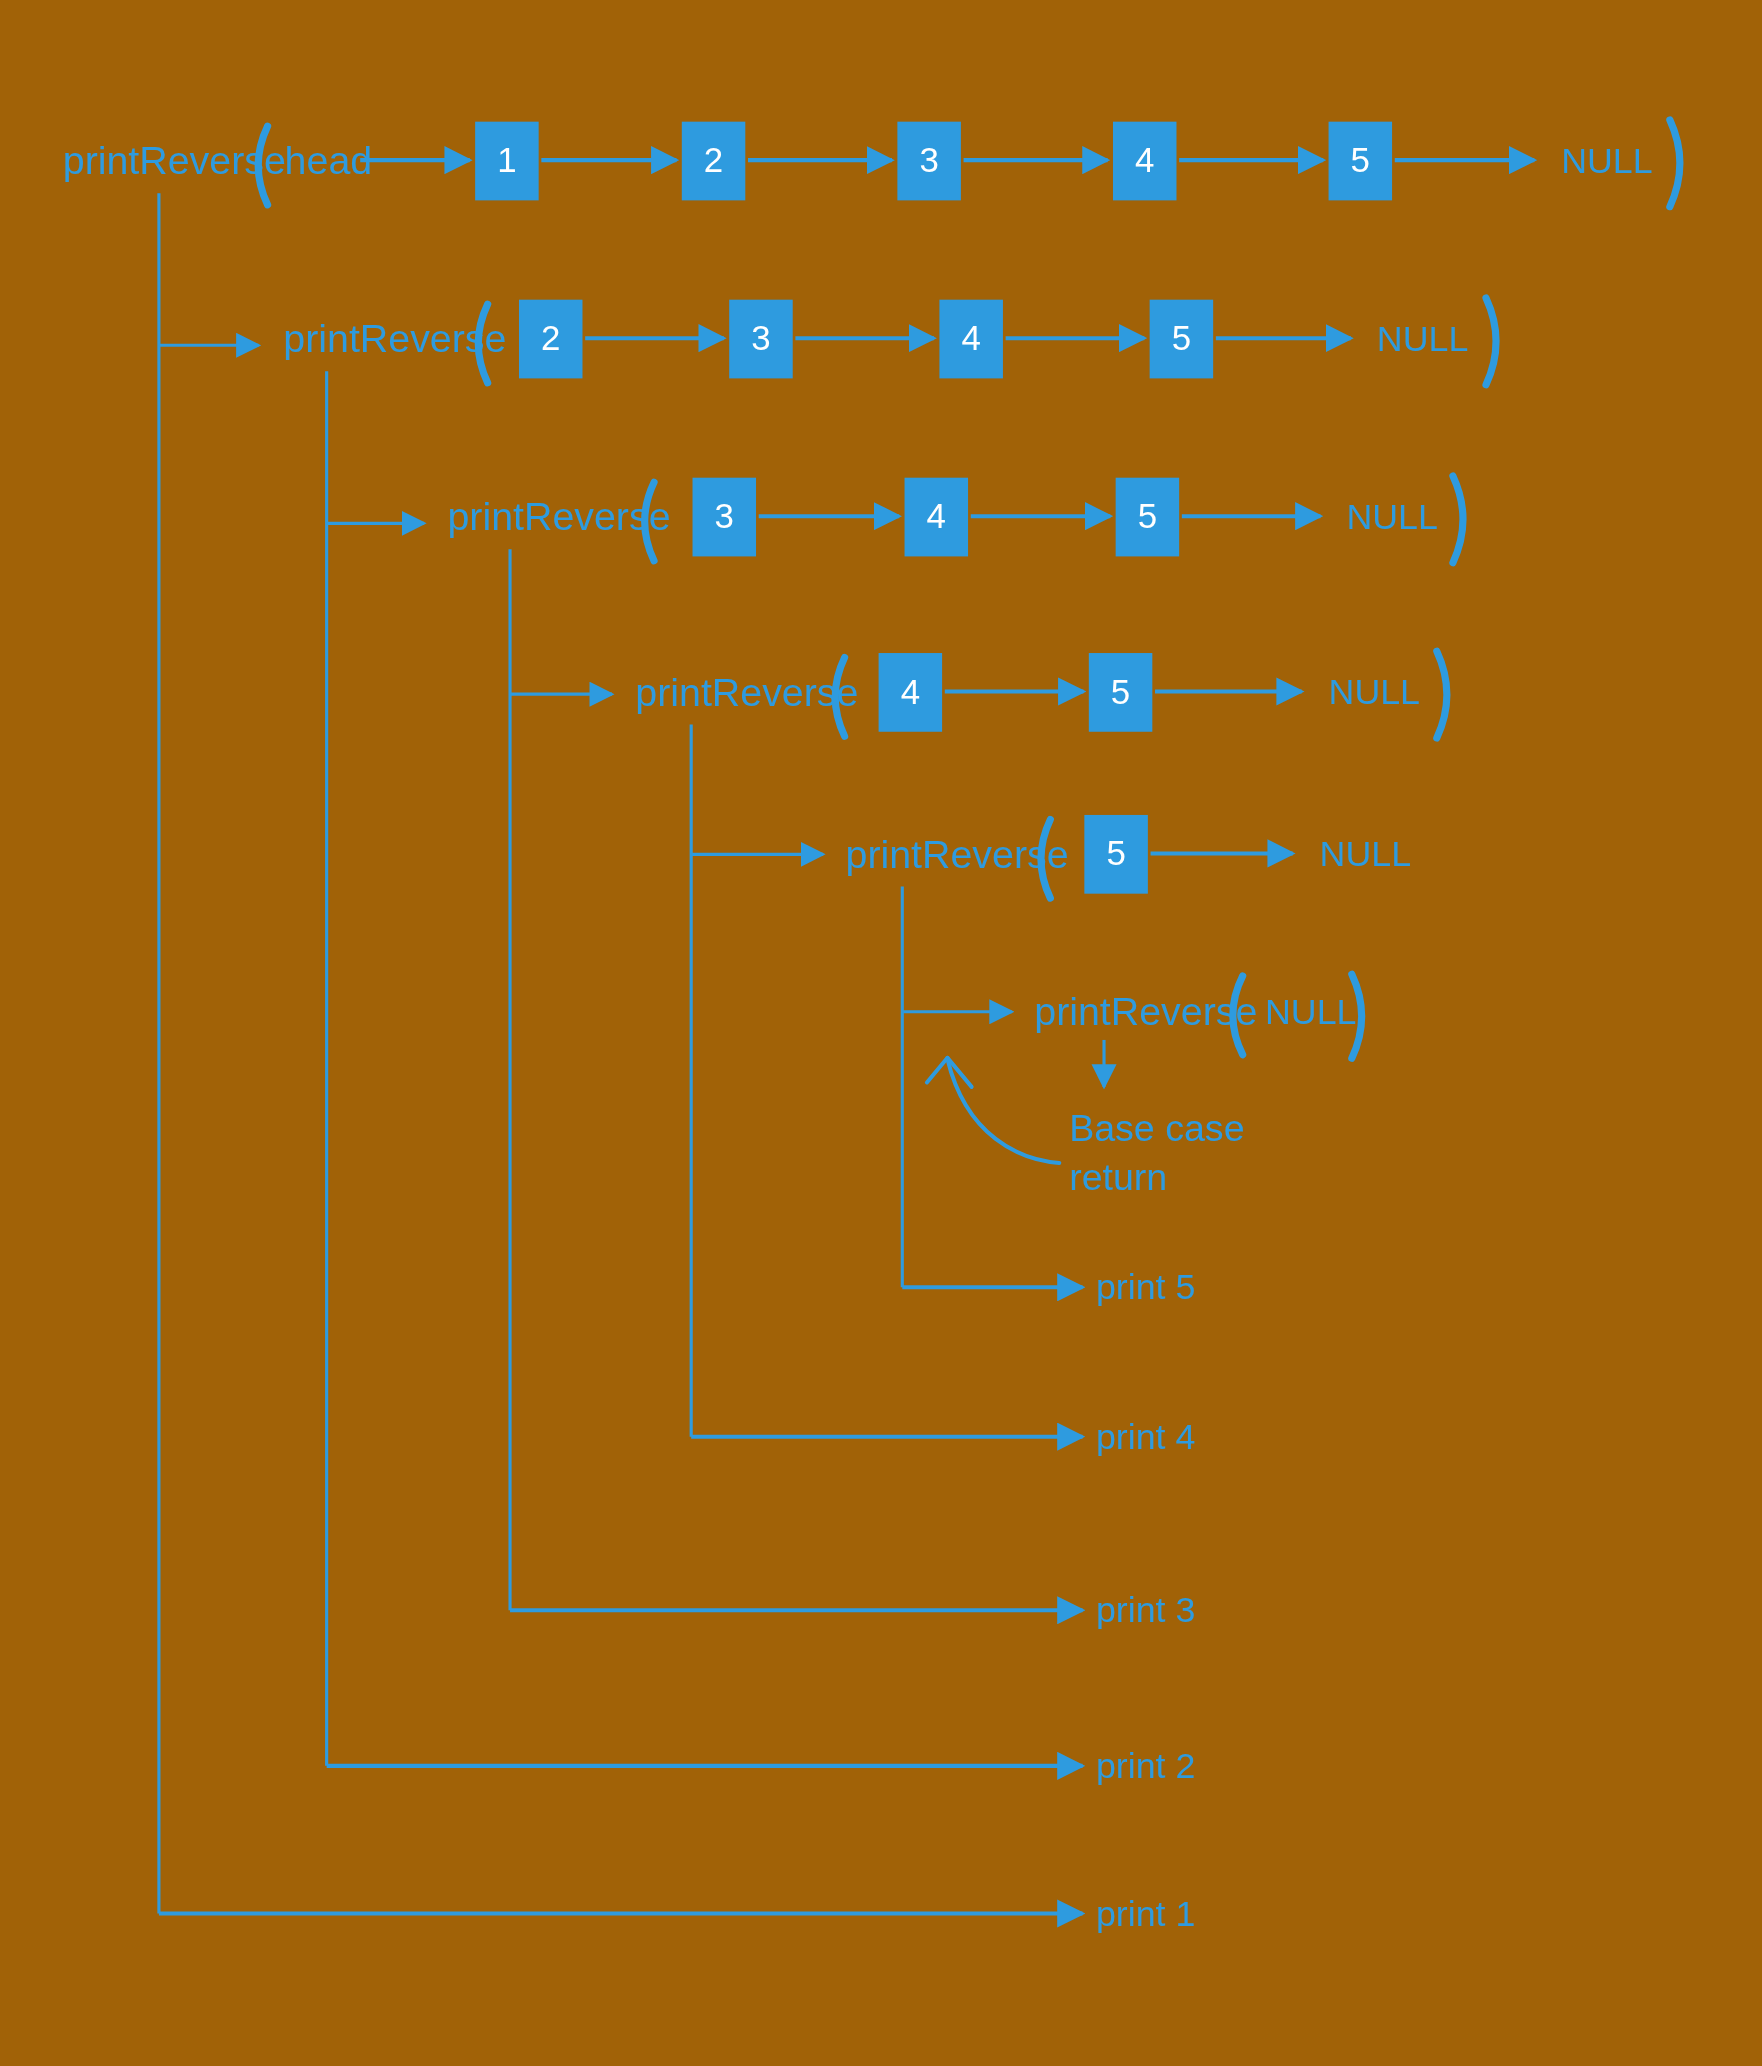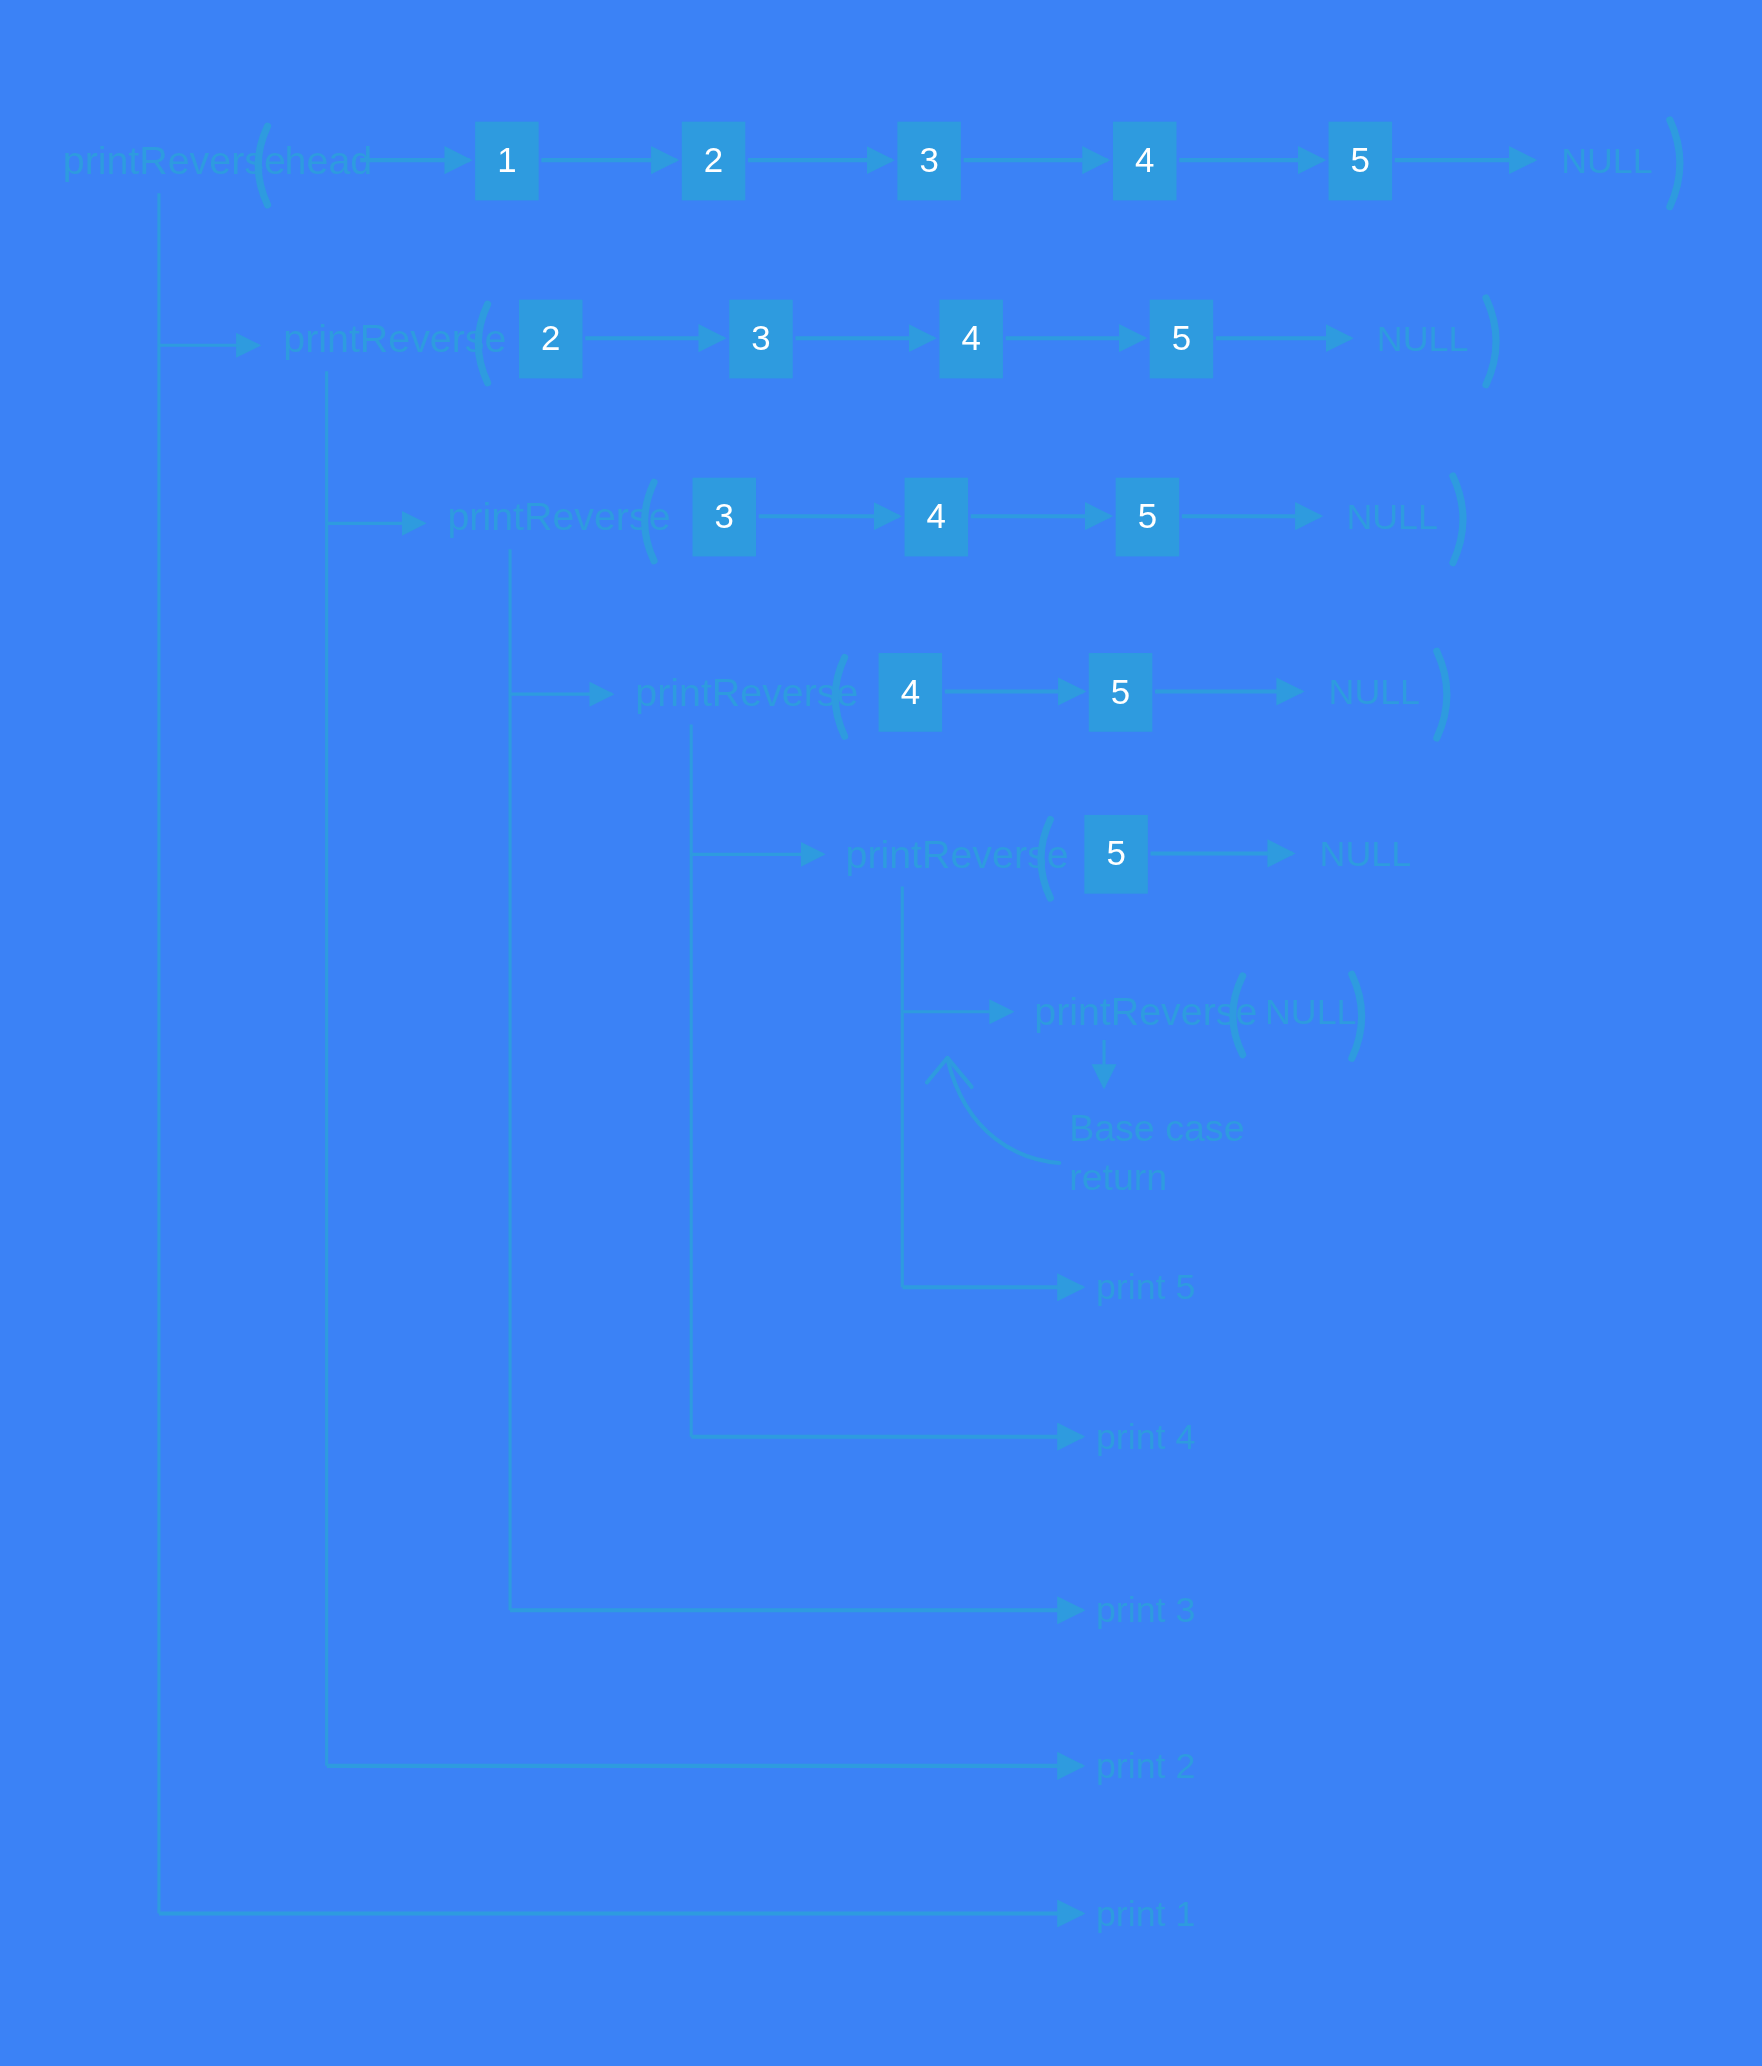--- a/index.html
+++ b/index.html
@@ -7,21 +7,21 @@
     padding: 0;
     background: #ffffff;
   }
   body {
     font-family: "Liberation Sans", sans-serif;
   }
   #stage {
     position: relative;
     width: 1763px;
     height: 2066px;
-    background: #3b82f6;
+    background: #a16207;
     overflow: hidden;
   }
   #diagram {
     position: absolute;
     left: 0;
     top: 0;
     width: 1763px;
     height: 2066px;
   }
   .lbl {

